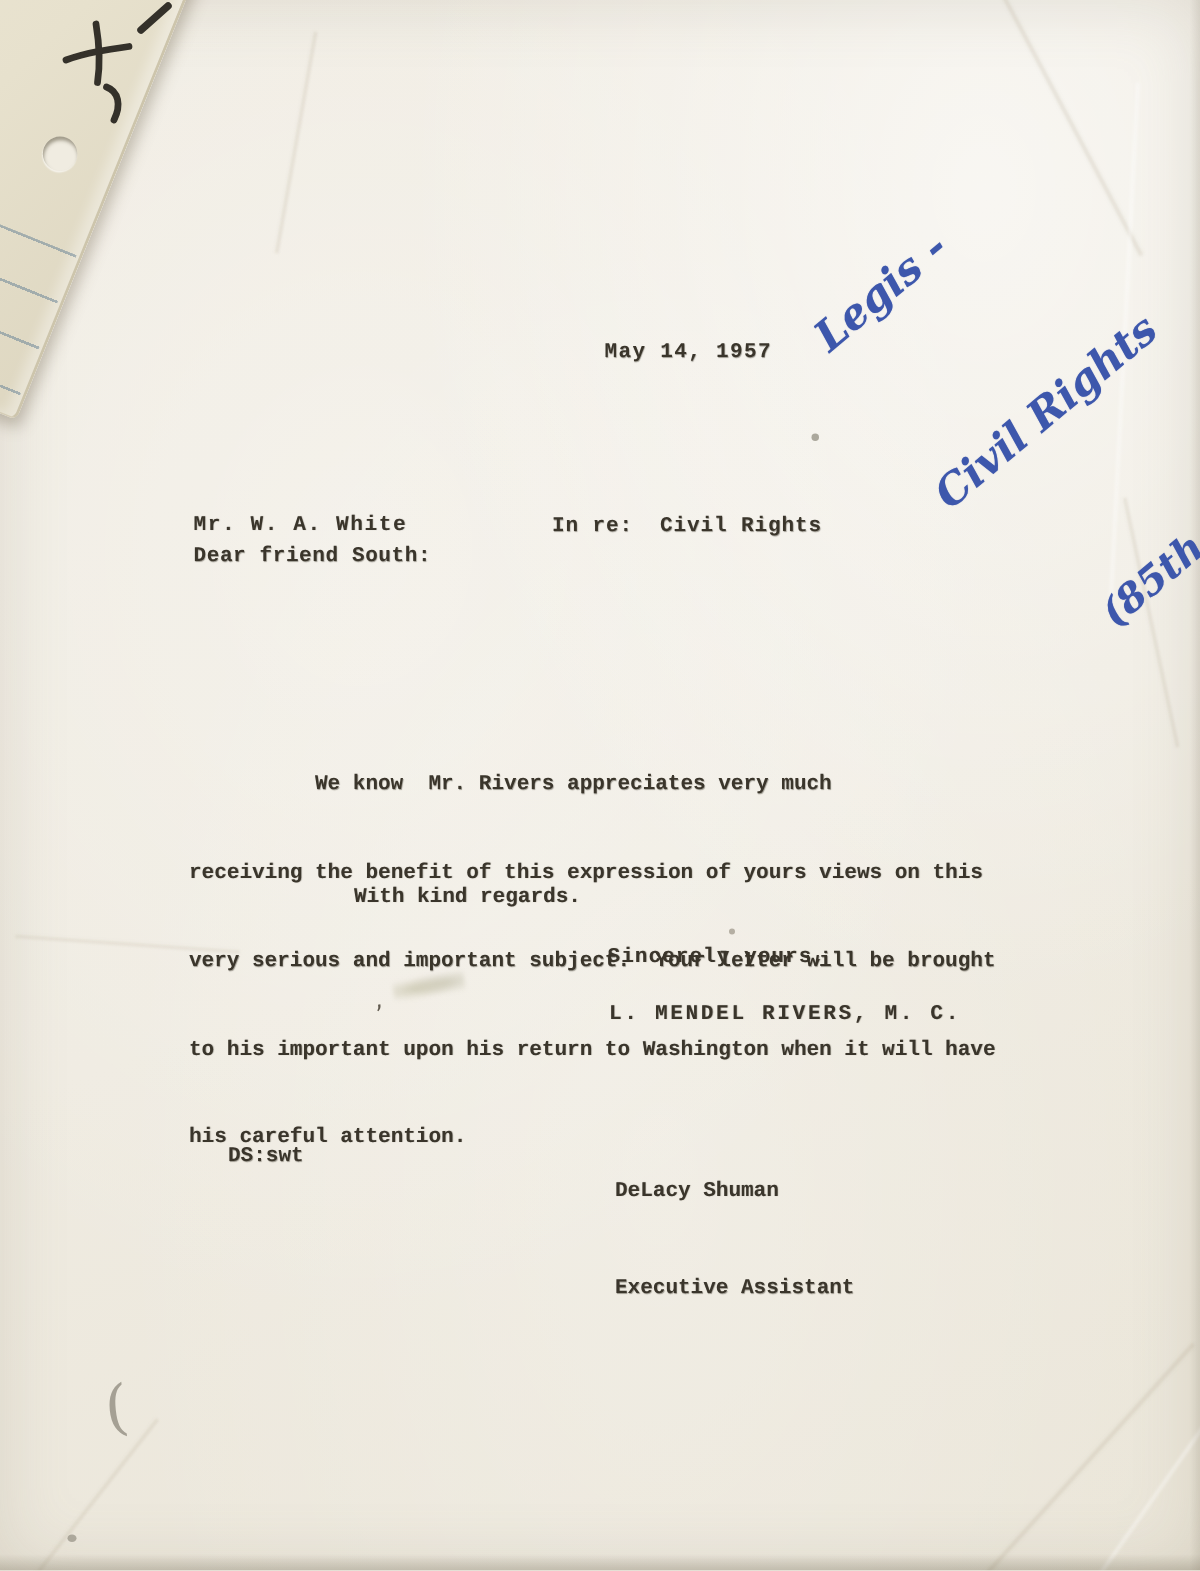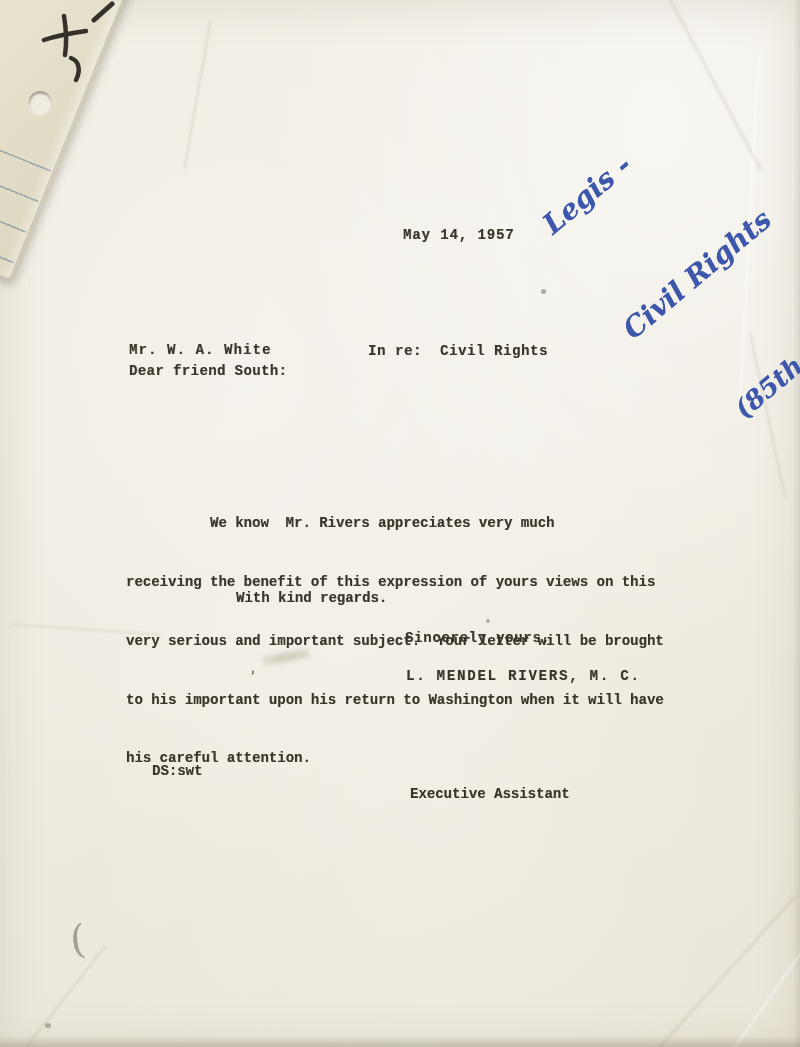--- a/index.html
+++ b/index.html
@@ -143,20 +143,21 @@
     <div>very serious and important subject.  Your letter will be brought</div>
     <div>to his important upon his return to Washington when it will have</div>
     <div>his careful attention.</div>
   </div>
 
   <div class="typed regards">With kind regards.</div>
   <div class="typed valediction">Sincerely yours,</div>
   <div class="typed signer">L. MENDEL RIVERS, M. C.</div>
 
   <div class="typed assistant">
+    <div>DeLacy Shuman</div>
     <div>Executive Assistant</div>
   </div>
 
   <div class="typed refline">DS:swt</div>
 
   <div class="smudge"></div>
   <span class="apostrophe">’</span>
   <span class="paren-mark">(</span>
   <div class="speck s1"></div>
   <div class="speck s2"></div>

